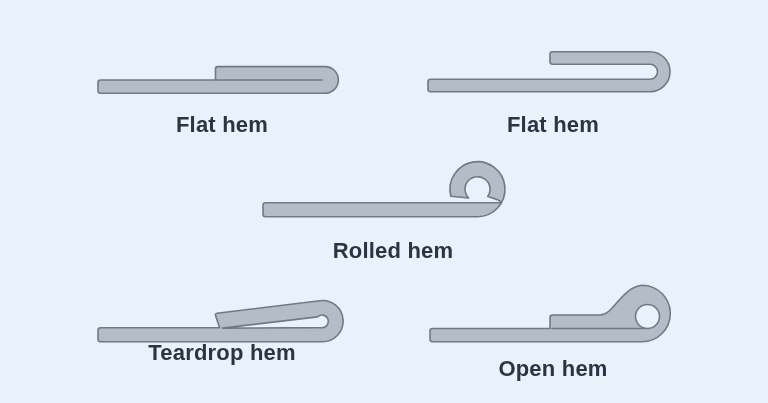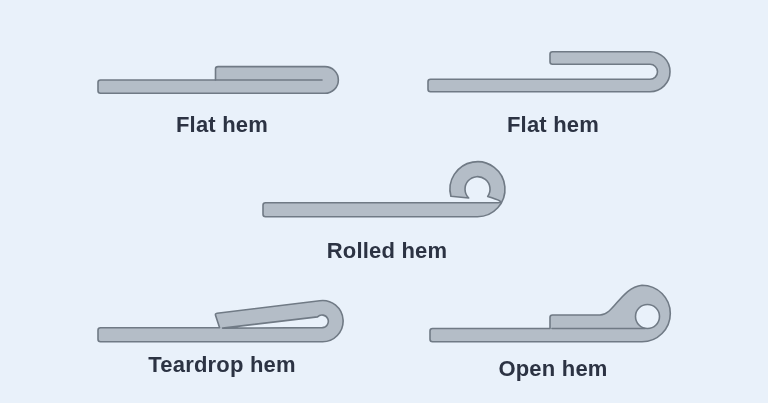--- a/index.html
+++ b/index.html
@@ -72,31 +72,31 @@
   <div class="hem-label" style="left:443px; top:112px;">Flat hem</div>
 
   <div class="hem-figure" style="left:259px; top:158px; width:252px; height:63px;">
     <svg viewBox="259 158 252 63">
       <path class="metal" d="M 265.5,202.7 L 498,202.7 Q 506,201.8 487.7,196.4
            A 12.5,12.5 0 1 0 468.7,198.0 L 450.9,196.3
            A 27.5,27.5 0 1 1 477.5,216.7 L 265.5,216.7
            Q 263,216.7 263,214.2 L 263,205.2 Q 263,202.7 265.5,202.7 Z"></path>
     </svg>
   </div>
-  <div class="hem-label" style="left:277px; top:238px;text-align:center;">Rolled hem</div>
+  <div class="hem-label" style="left:283px; top:238px;text-align:center;">Rolled hem</div>
 
   <div class="hem-figure" style="left:94px; top:294px; width:255px; height:52px;">
     <svg viewBox="94 294 255 52">
       <path class="metal" fill-rule="evenodd" d="M 100.5,327.7 L 219.6,327.7 L 215.6,315.6 Q 214.9,313.5 217.1,313.2
            L 319.7,300.7 A 20.6,20.6 0 1 1 322,341.7 L 100.5,341.7
            Q 98,341.7 98,339.2 L 98,330.2 Q 98,327.7 100.5,327.7 Z
            M 222.5,328.1 L 317.5,316.9 A 6.3,6.3 0 1 1 322.4,327.6 L 222.5,328.1 Z"></path>
     </svg>
   </div>
-  <div class="hem-label" style="left:112px; top:352px;">Teardrop hem</div>
+  <div class="hem-label" style="left:112px; top:340px;">Teardrop hem</div>
 
   <div class="hem-figure" style="left:424px; top:281px; width:252px; height:65px;">
     <svg viewBox="424 281 252 65">
       <path class="metal" fill-rule="evenodd" d="M 552.5,315 L 600,315 C 614,315 621,287.5 642,285.2
            A 28.3,28.3 0 0 1 642,341.8 L 432.5,341.8 Q 430,341.8 430,339.3
            L 430,331 Q 430,328.5 432.5,328.5 L 550,328.5 L 550,317.5
            Q 550,315 552.5,315 Z
            M 659.5,316.5 A 12,12 0 1 1 635.5,316.5 A 12,12 0 1 1 659.5,316.5 Z"></path>
       <path class="seam" d="M 552,328.5 L 645,328.5"></path>
     </svg>

